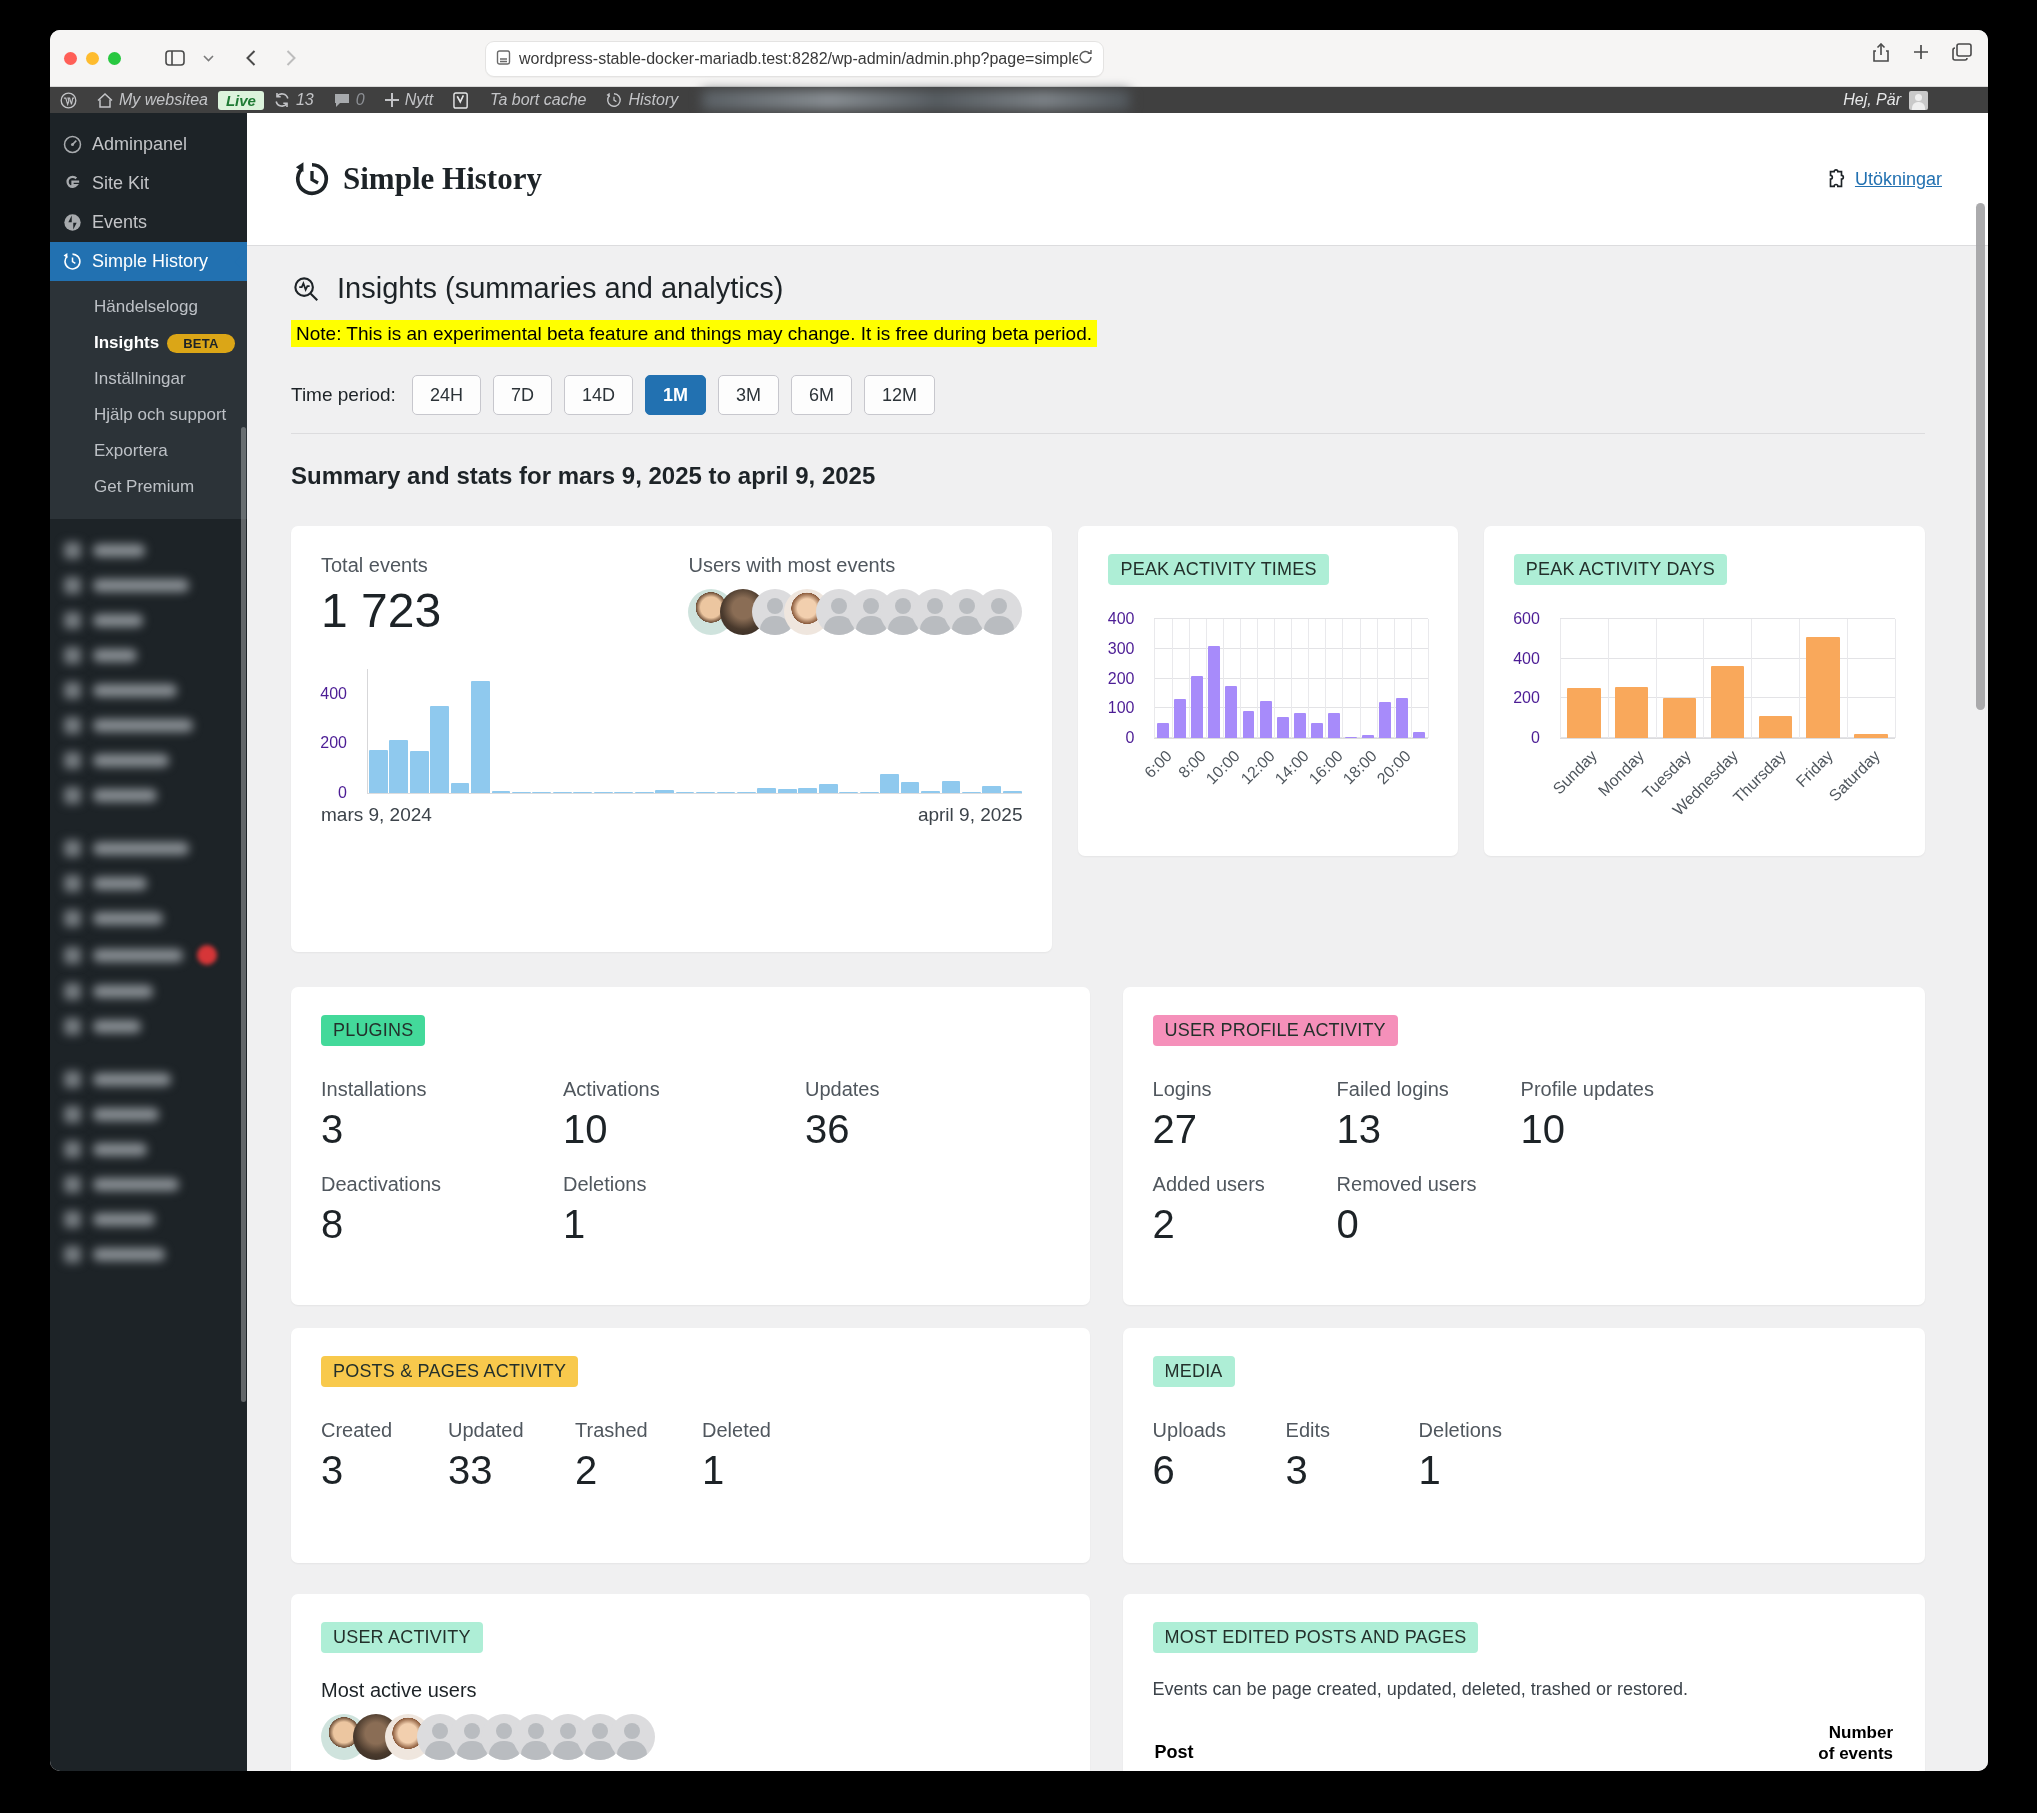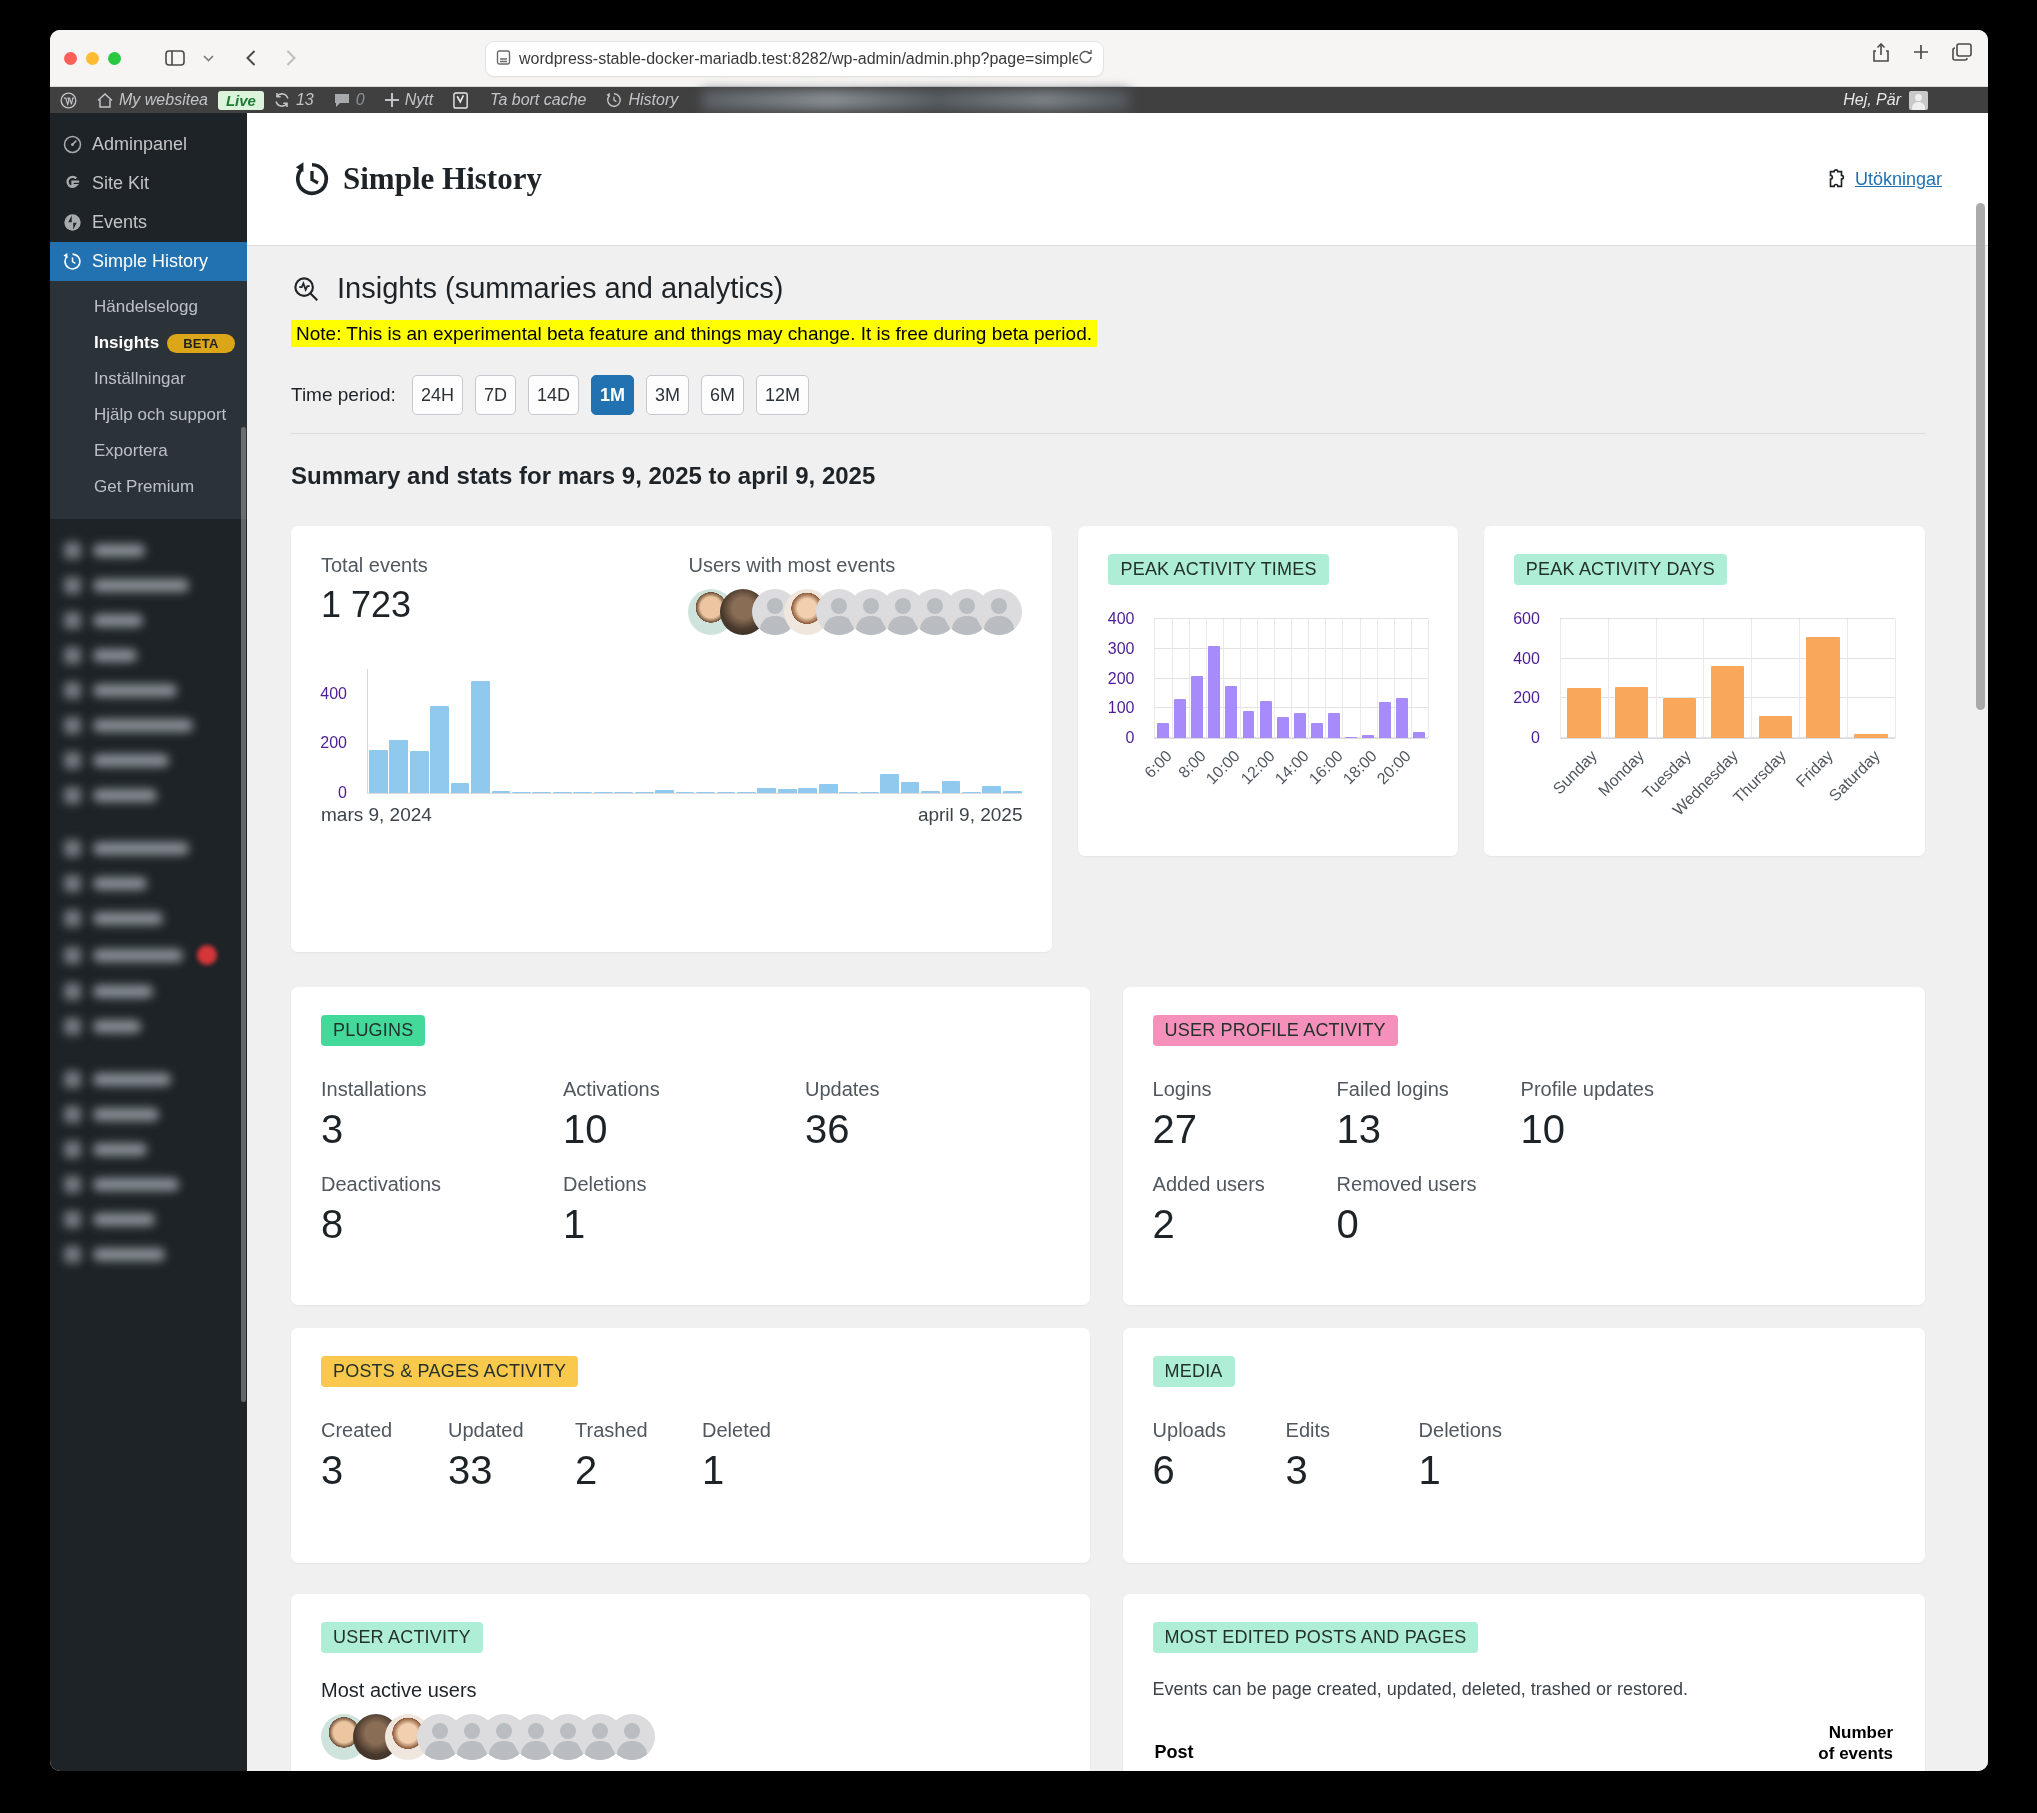--- a/index.html
+++ b/index.html
@@ -54,21 +54,21 @@
   .logo{display:flex;align-items:center;gap:12px;}
   .logo-text{font-family:"Liberation Serif",serif;font-weight:bold;font-size:31px;color:#1d2327;}
   .ext-link{display:flex;align-items:center;gap:8px;color:#2271b1;font-size:18px;text-decoration:underline;cursor:pointer;}
 
   .content{padding:26px 63px 0 44px;}
   .ptitle{display:flex;align-items:center;gap:16px;font-size:29px;color:#1d2327;}
   .note{margin-top:18px;}
   .note span{background:#ffff00;color:#000;font-size:19px;padding:3px 5px;}
   .tp-row{margin-top:30px;display:flex;align-items:center;gap:12px;}
   .tp-label{font-size:19px;color:#1d2327;margin-right:4px;}
-  .tp-btn{height:38px;padding:0 8px;border:1px solid #c7c7cd;border-radius:5px;background:#fdfdfd;font-size:18px;color:#2c3338;display:flex;align-items:center;cursor:pointer;}
+  .tp-btn{height:38px;padding:0 17px;border:1px solid #c7c7cd;border-radius:5px;background:#fdfdfd;font-size:18px;color:#2c3338;display:flex;align-items:center;cursor:pointer;}
   .tp-btn.sel{background:#2271b1;border-color:#2271b1;color:#fff;font-weight:bold;}
   .divider{border-top:1px solid #dcdcde;margin-top:18px;}
   .summary{margin-top:28px;font-size:24px;font-weight:bold;color:#1d2327;}
 
   .row{display:flex;margin-top:0;}
   .card{background:#fff;border-radius:7px;box-shadow:0 1px 2px rgba(0,0,0,.05);padding:28px 30px;box-sizing:border-box;overflow:hidden;}
   .badge{display:inline-block;font-size:18px;color:#23302b;padding:5px 12px;border-radius:4px;letter-spacing:0.2px;}
   .b-mint{background:#aeeed6;}
   .b-green{background:#43d99a;}
   .b-pink{background:#f590ba;}
@@ -445,21 +445,21 @@
 
         <div class="divider"></div>
 
         <div class="summary">Summary and stats for mars 9, 2025 to april 9, 2025</div>
 
         <div class="row" style="margin-top:36px;gap:26px">
           <div class="card" style="width:787px;height:426px">
             <div style="display:flex;justify-content:space-between">
               <div>
                 <div class="stat-label">Total events</div>
-                <div class="stat-value" style="font-size:36px;margin-top:10px">1 723</div>
+                <div class="stat-value" style="font-size:48px;margin-top:10px">1 723</div>
               </div>
               <div>
                 <div class="stat-label">Users with most events</div>
                 <div class="ava-row">
                       <span class="ava man"></span>
                       <span class="ava photo"></span>
                       <span class="ava ph"></span>
                       <span class="ava woman"></span>
                       <span class="ava ph"></span>
                       <span class="ava ph"></span>

